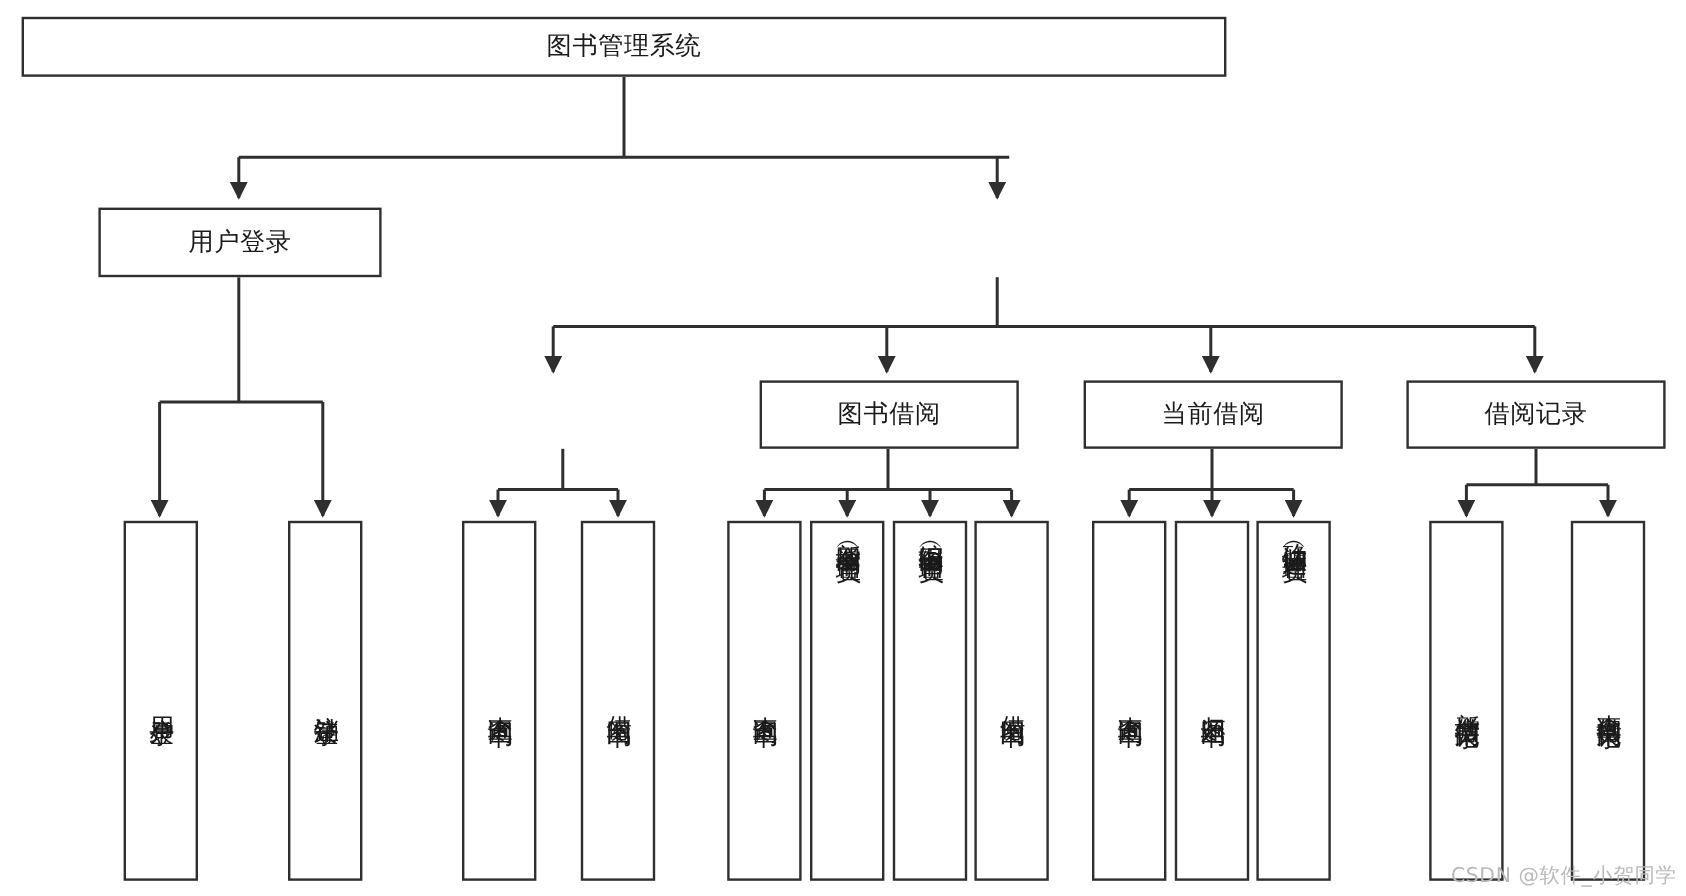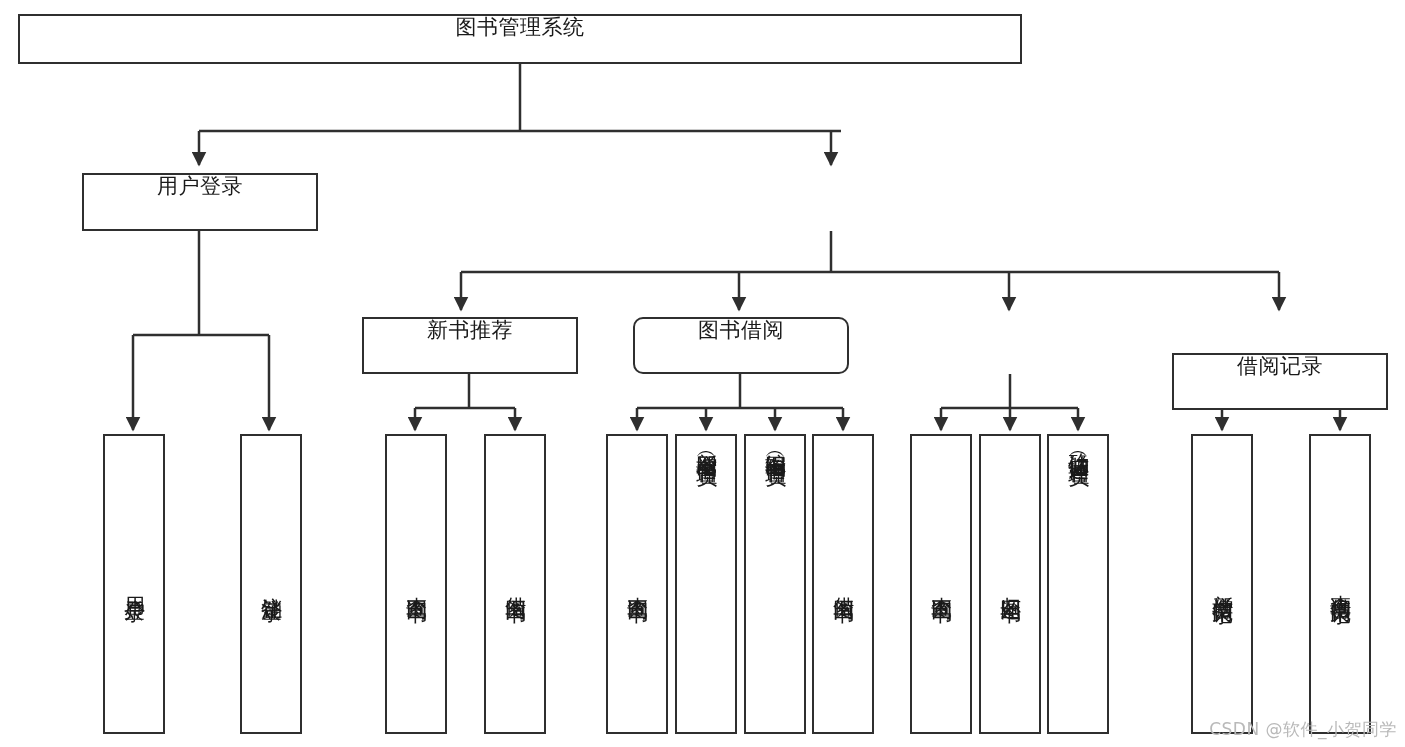--- a/index.html
+++ b/index.html
@@ -25,21 +25,21 @@
     top: 0;
     width: 1405px;
     height: 747px;
   }
   .node {
     position: absolute;
     box-sizing: border-box;
     background: #ffffff;
     border: 2.5px solid #2f2f2f;
     display: flex;
-    align-items: flex-start;
+    align-items: center;
     justify-content: center;
     overflow: hidden;
   }
   .node .label-h {
     font-size: 21px;
     color: #1a1a1a;
     letter-spacing: 0.5px;
     line-height: 1.1;
     white-space: nowrap;
   }
@@ -128,27 +128,27 @@
   </svg>
 
   <div class="node" style="left:18px; top:14px; width:1004px; height:50px;">
     <span class="label-h">图书管理系统</span>
   </div>
 
   <div class="node" style="left:82px; top:173px; width:236px; height:58px;">
     <span class="label-h">用户登录</span>
   </div>
 
-  <div class="node" style="left:362px; top:317px; width:216px; height:57px;">
-    <span class="label-h">新书推荐</span>
-  </div>
-  <div class="node" style="left:633px; top:317px; width:216px; height:57px;border-radius:10px;">
+  <div class="node" style="left:633px; top:317px; width:216px; height:57px;">
     <span class="label-h">图书借阅</span>
   </div>
-  <div class="node" style="left:1172px; top:317px; width:216px; height:57px;margin-top:36px;">
+  <div class="node" style="left:903px; top:317px; width:216px; height:57px;">
+    <span class="label-h">当前借阅</span>
+  </div>
+  <div class="node" style="left:1172px; top:317px; width:216px; height:57px;">
     <span class="label-h">借阅记录</span>
   </div>
 
   <div class="node leaf center-v" style="left:103px; top:434px; width:62px; height:300px;">
     <span class="label-v">用户登录</span>
   </div>
   <div class="node leaf center-v" style="left:240px; top:434px; width:62px; height:300px;">
     <span class="label-v">注销登录</span>
   </div>
 

